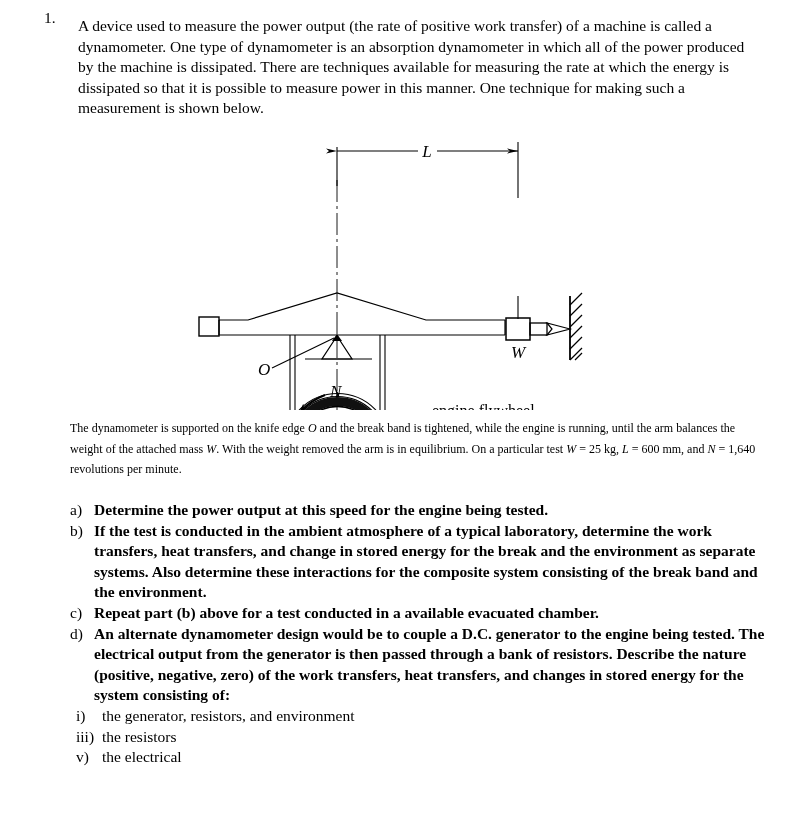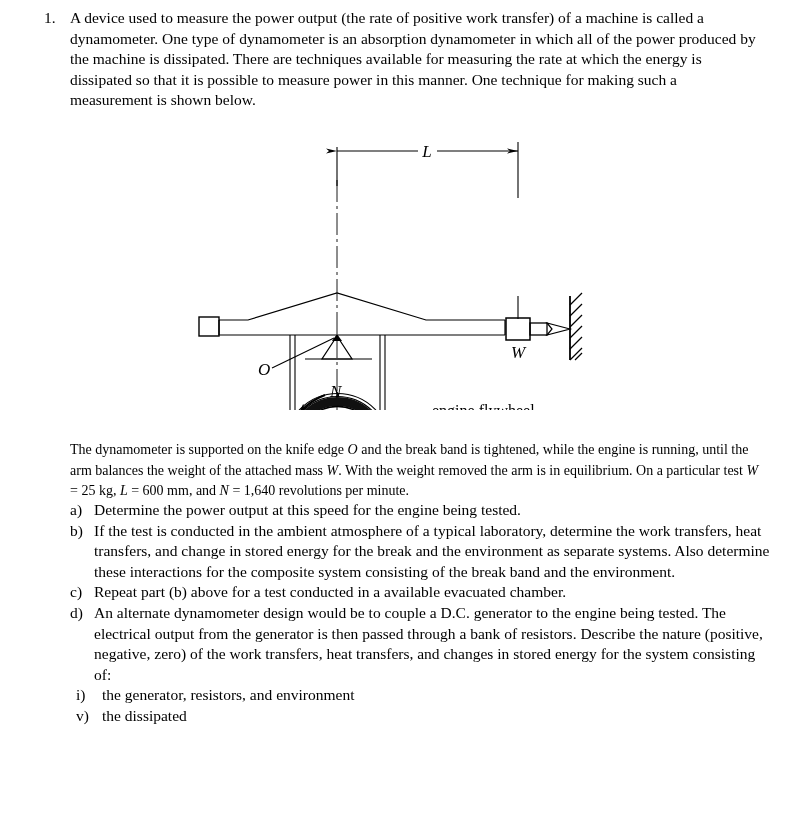--- a/index.html
+++ b/index.html
@@ -39,21 +39,21 @@
     font-size: 15.5px;
     line-height: 20.6px;
   }
   .problem-body {
     flex: 1 1 auto;
     font-size: 15.5px;
     line-height: 20.6px;
     text-align: left;
   }
   .problem-body p {
-    margin: 0;
+    margin: 8px;
   }
 
   
   .figure {
     position: absolute;
     left: 0;
     top: 120px;
     width: 792px;
     height: 290px;
   }
@@ -67,23 +67,23 @@
   .fig-label-italic {
     font-family: "Liberation Serif", "DejaVu Serif", serif;
     font-size: 17px;
     font-style: italic;
   }
 
   
   .after {
     position: absolute;
     left: 70px;
-    top: 440px;
+    top: 418px;
     width: 690px;
-    font-size: 14px;
+    font-size: 12px;
     line-height: 20.6px;
   }
   .after p {
     margin: 0;
   }
   .var {
     font-style: italic;
   }
 
   
@@ -99,20 +99,21 @@
     font-size: 15.5px;
     line-height: 20.6px;
     margin-bottom: 0px;
   }
   .qmark {
     flex: 0 0 24px;
     width: 24px;
   }
   .qtext {
     flex: 1 1 auto;
+    font-weight: bold;
   }
   .sublist {
     margin-top: 0px;
     margin-left: 6px;
   }
   .subitem {
     display: flex;
     align-items: flex-start;
     font-size: 15.5px;
     line-height: 20.6px;
@@ -298,20 +299,24 @@
       <div class="qmark">d)</div>
       <div class="qtext">An alternate dynamometer design would be to couple a D.C. generator to the engine being tested.  The electrical output from the generator is then passed through a bank of resistors.  Describe the nature (positive, negative, zero) of the work transfers, heat transfers, and changes in stored energy for the system consisting of:</div>
     </div>
 
     <div class="sublist">
       <div class="subitem">
         <div class="submark">i)</div>
         <div class="subtext">the generator, resistors, and environment</div>
       </div>
       <div class="subitem">
+        <div class="submark">iii)</div>
+        <div class="subtext">the resistors</div>
+      </div>
+      <div class="subitem">
         <div class="submark">v)</div>
-        <div class="subtext">the dissipated</div>
+        <div class="subtext">the electrical</div>
       </div>
     </div>
 
   </div>
 
 </div>
 
 </body></html>

